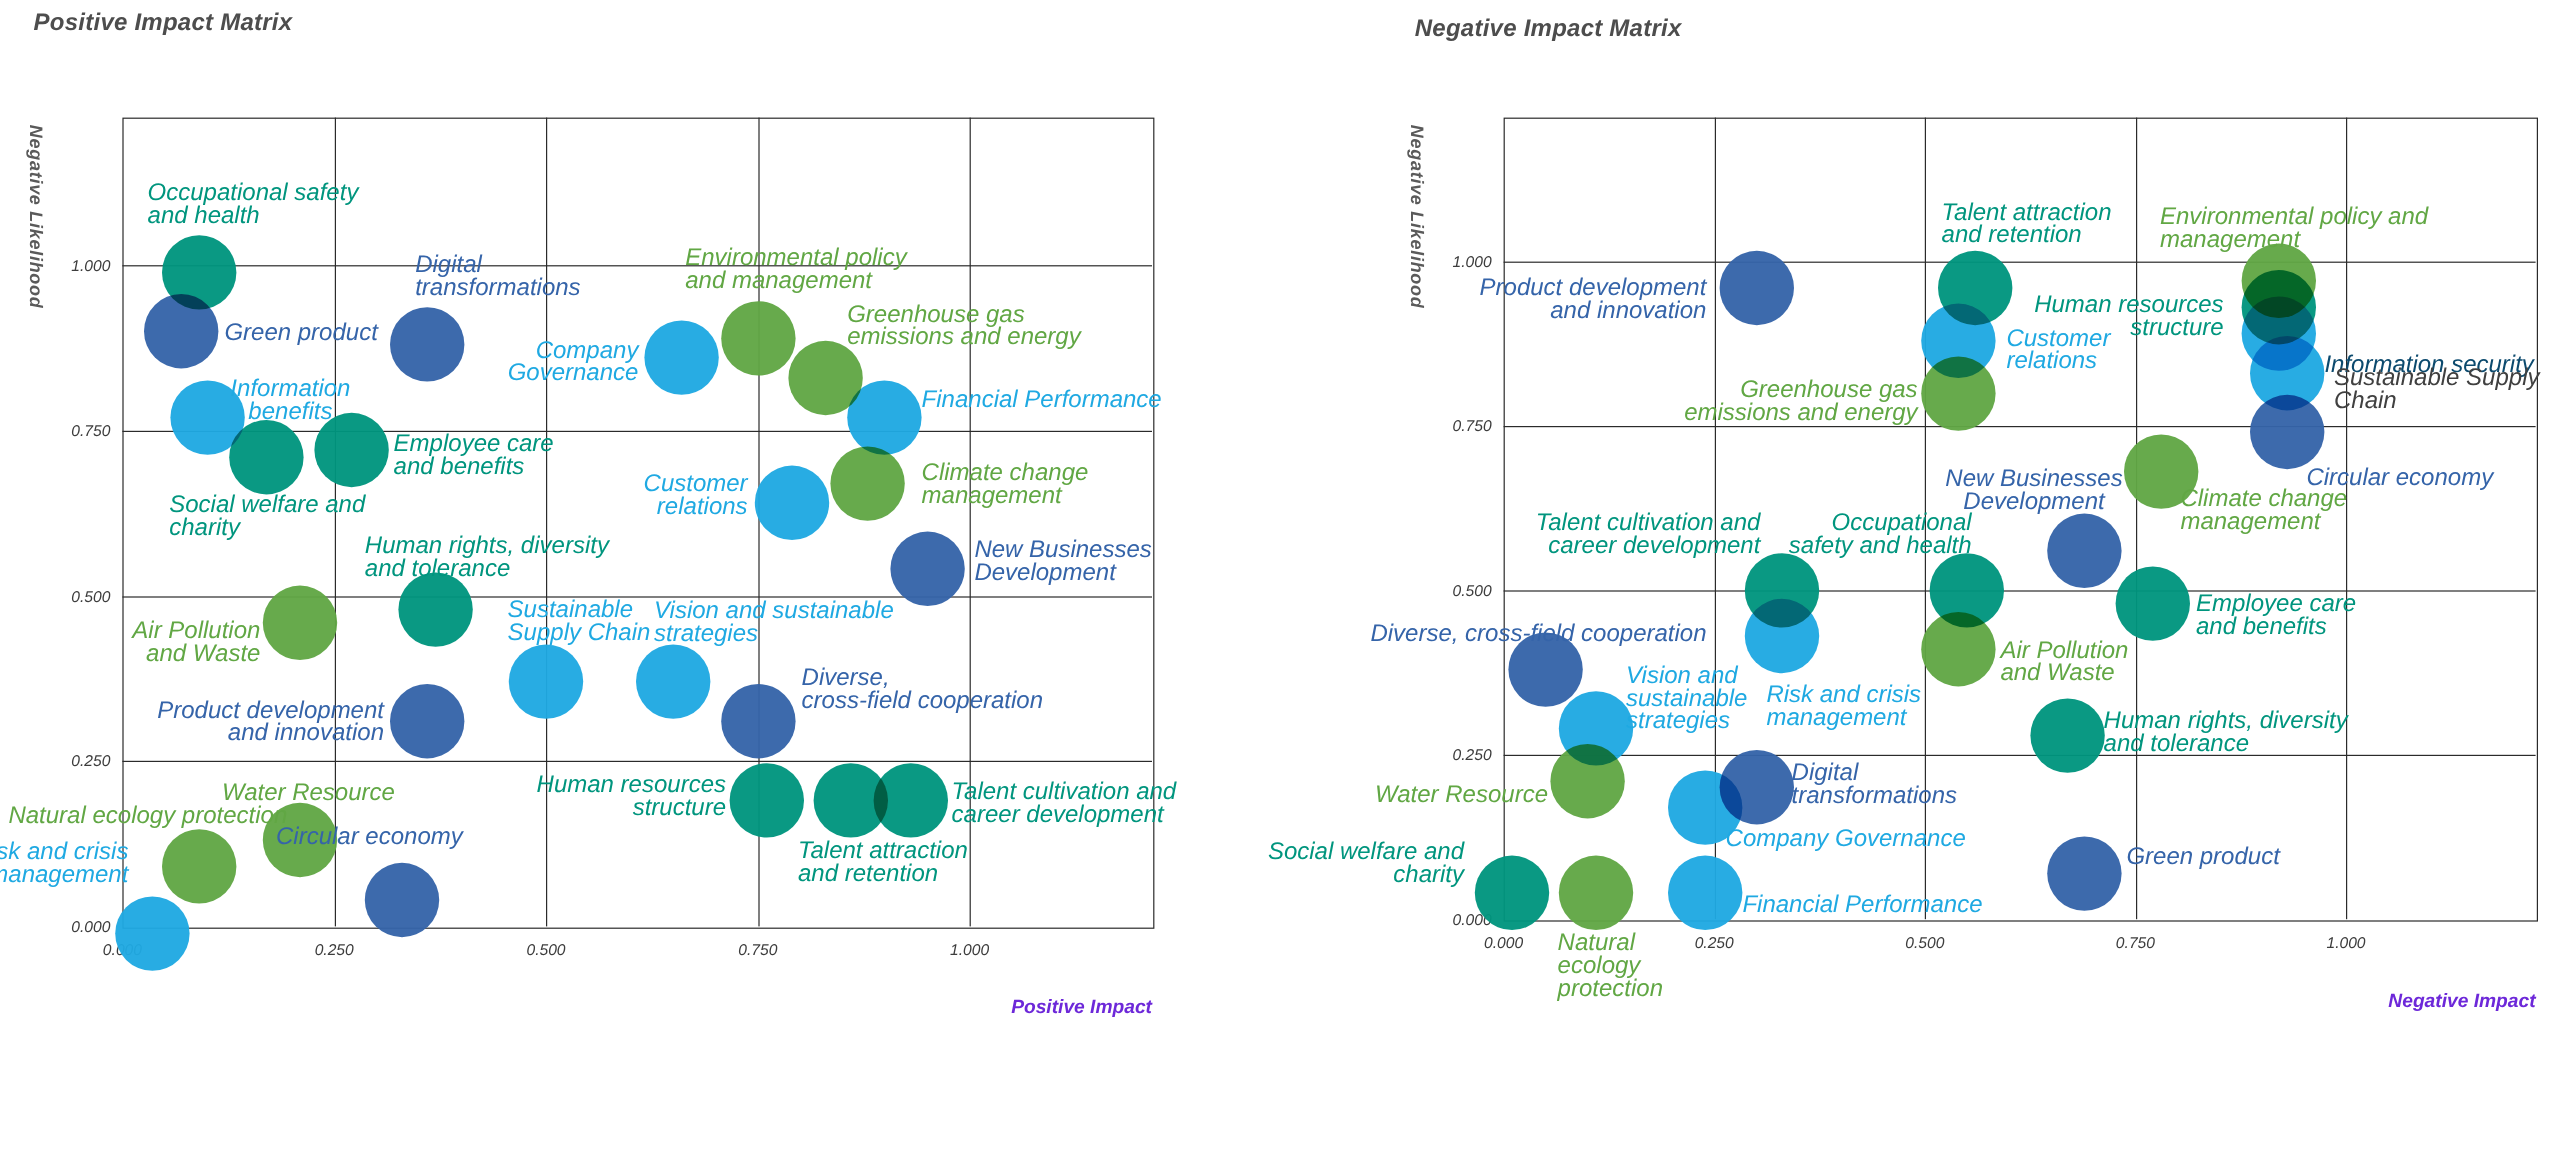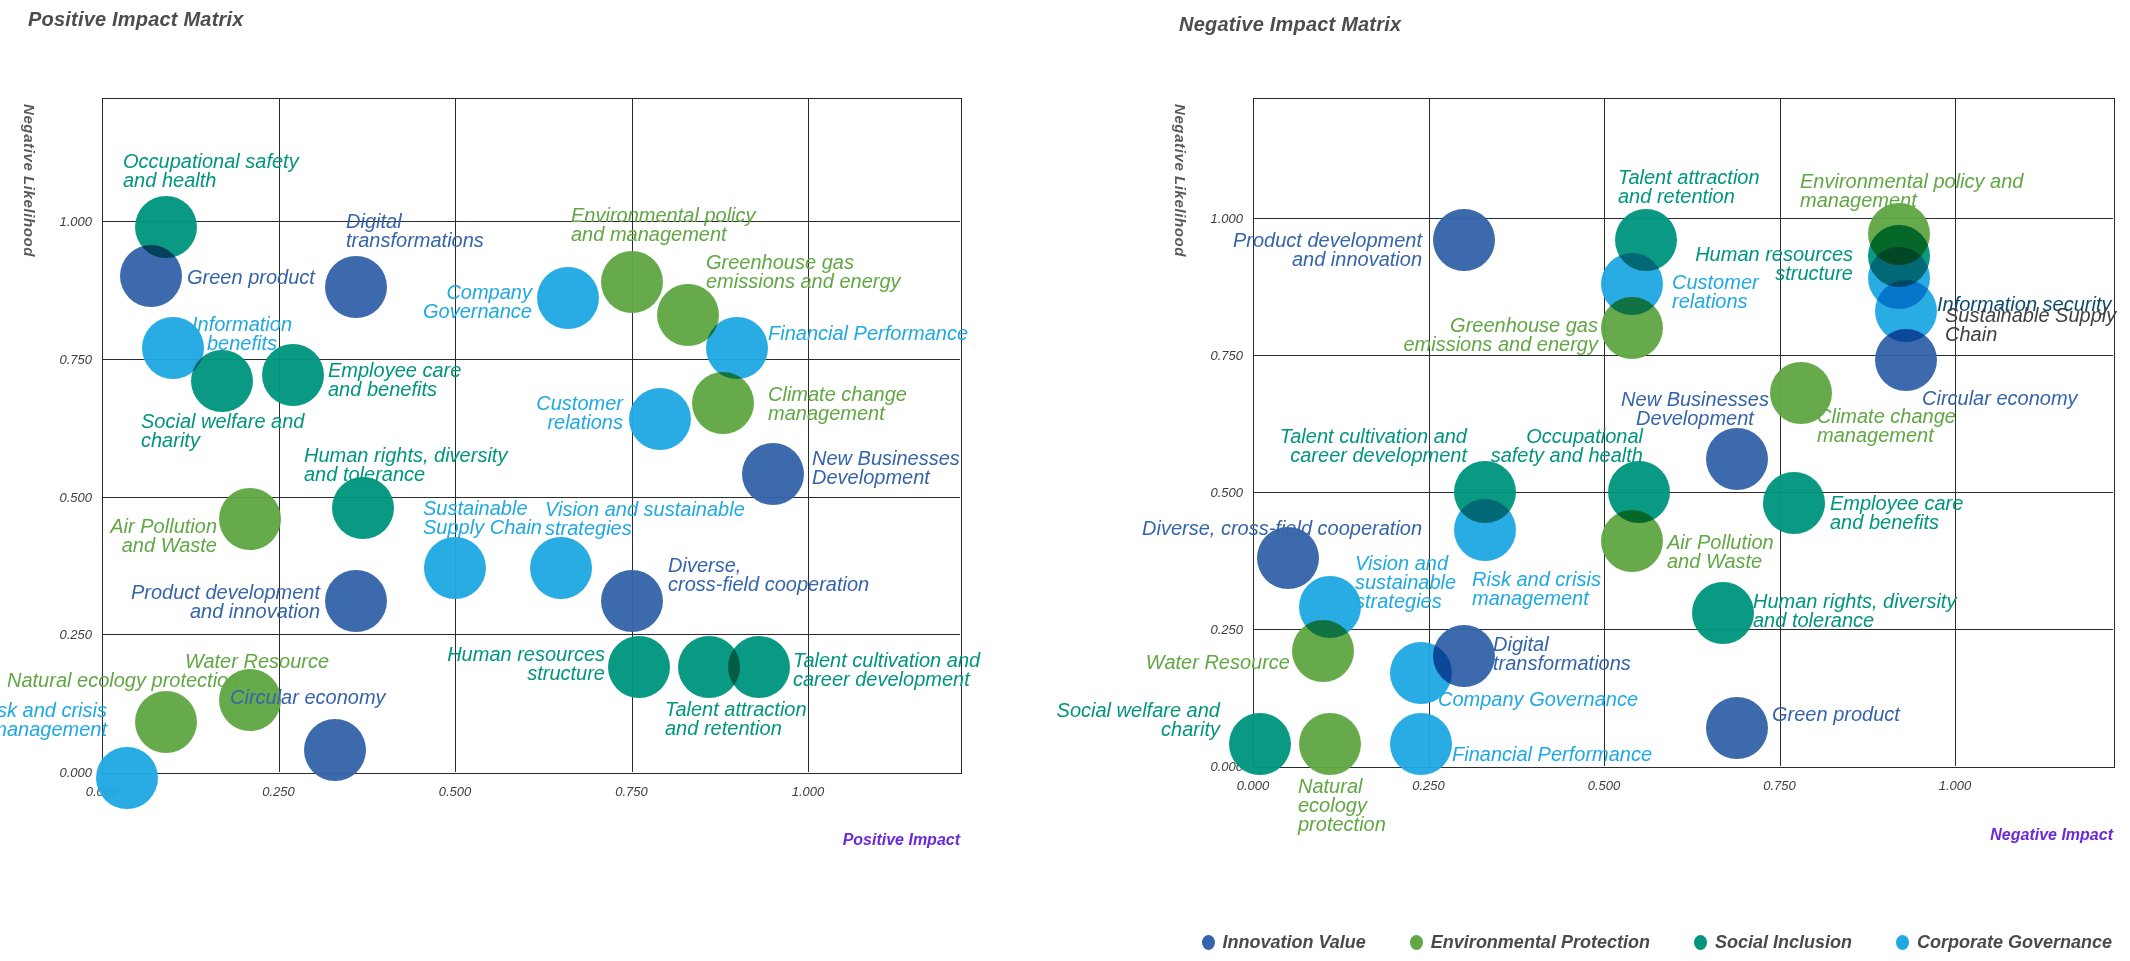--- a/index.html
+++ b/index.html
@@ -334,31 +334,13 @@
       <div class="plabel" style="left: 1298px; top: 777px; color: rgb(97, 167, 68);">
         <div>Natural</div>
         <div>ecology</div>
         <div>protection</div>
       </div>
       <div class="plabel" style="left: 1452px; top: 745px; color: rgb(31, 169, 226);">
         <div>Financial Performance</div>
       </div>
     </div>
 
-  <div class="legend">
-    <div class="legend-item">
-      <span class="legend-dot" style="background: rgb(53, 100, 169);"></span>
-      <span>Innovation Value</span>
-    </div>
-    <div class="legend-item">
-      <span class="legend-dot" style="background: rgb(97, 167, 68);"></span>
-      <span>Environmental Protection</span>
-    </div>
-    <div class="legend-item">
-      <span class="legend-dot" style="background: rgb(0, 149, 126);"></span>
-      <span>Social Inclusion</span>
-    </div>
-    <div class="legend-item">
-      <span class="legend-dot" style="background: rgb(31, 169, 226);"></span>
-      <span>Corporate Governance</span>
-    </div>
-  </div>
 </div>
 
 </body></html>

